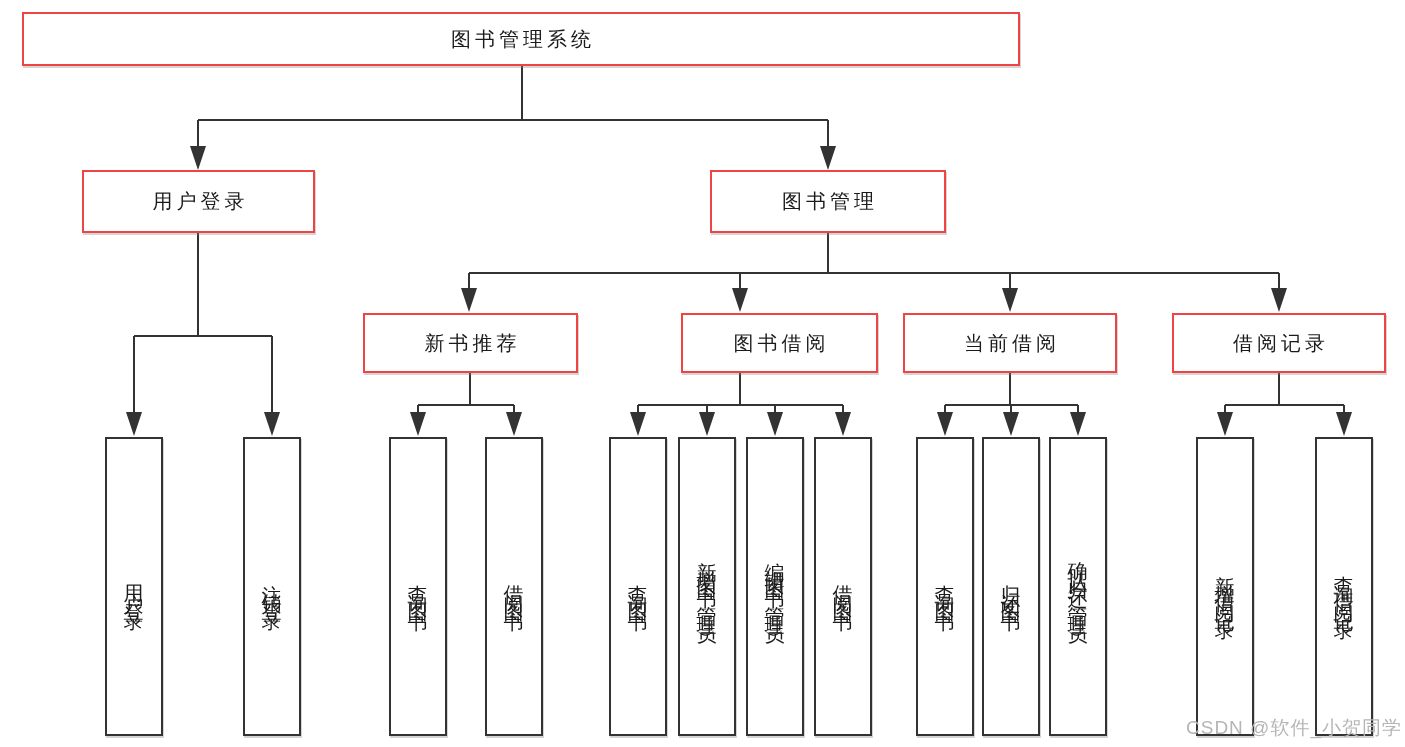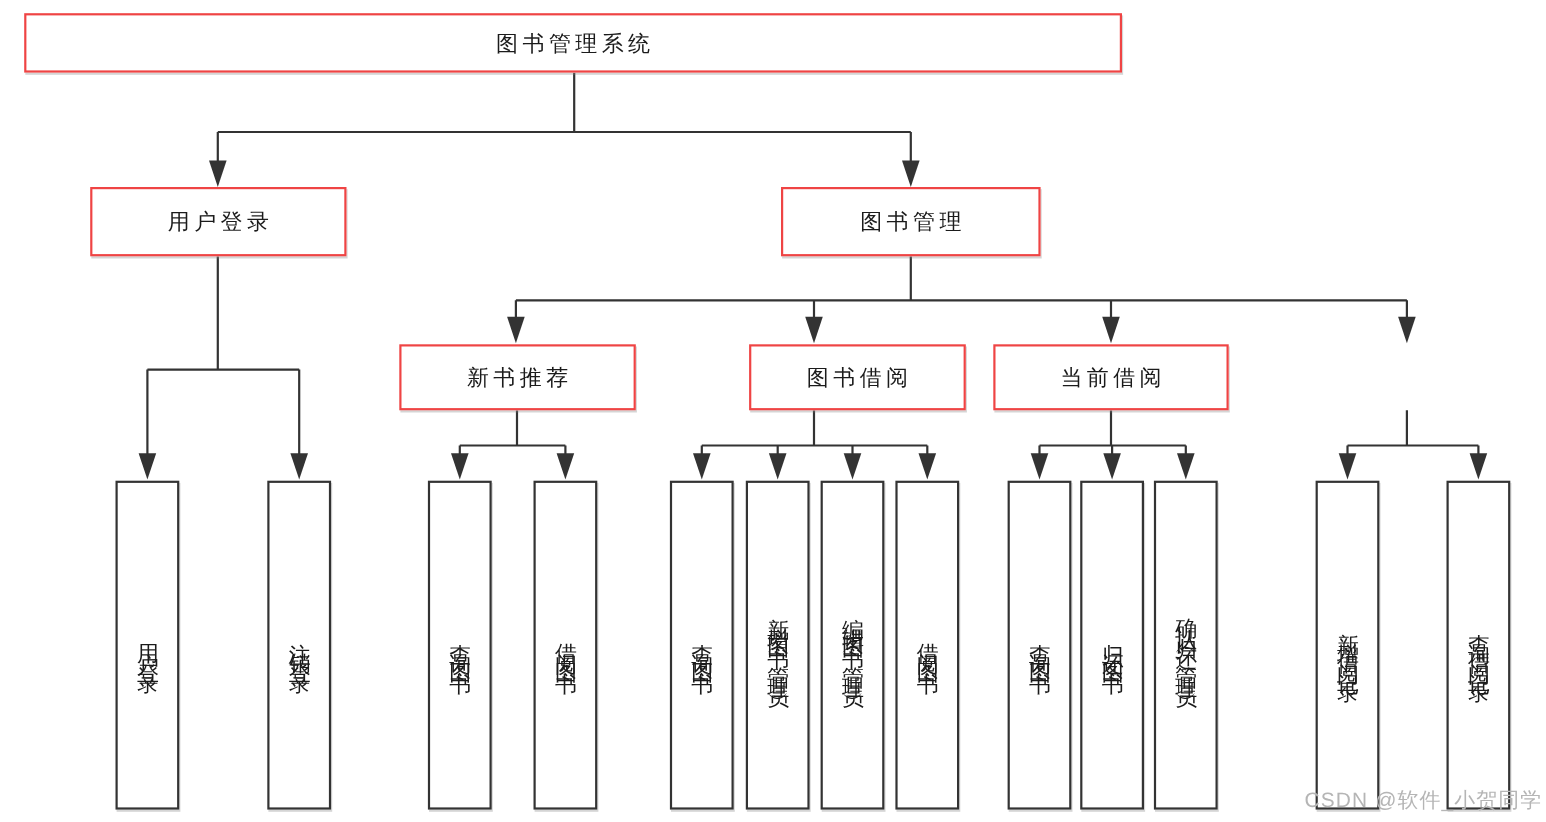--- a/index.html
+++ b/index.html
@@ -101,20 +101,23 @@
 
   <div class="node n-g0">
     <span class="htext">新书推荐</span>
   </div>
   <div class="node n-g1">
     <span class="htext">图书借阅</span>
   </div>
   <div class="node n-g2">
     <span class="htext">当前借阅</span>
   </div>
+  <div class="node n-g3">
+    <span class="htext">借阅记录</span>
+  </div>
 
   <div class="leaf l-a1">
     <span class="vtext">用户登录</span>
   </div>
   <div class="leaf l-a2">
     <span class="vtext">注销登录</span>
   </div>
 
   <div class="leaf l-b1">
     <span class="vtext">查询图书</span>

